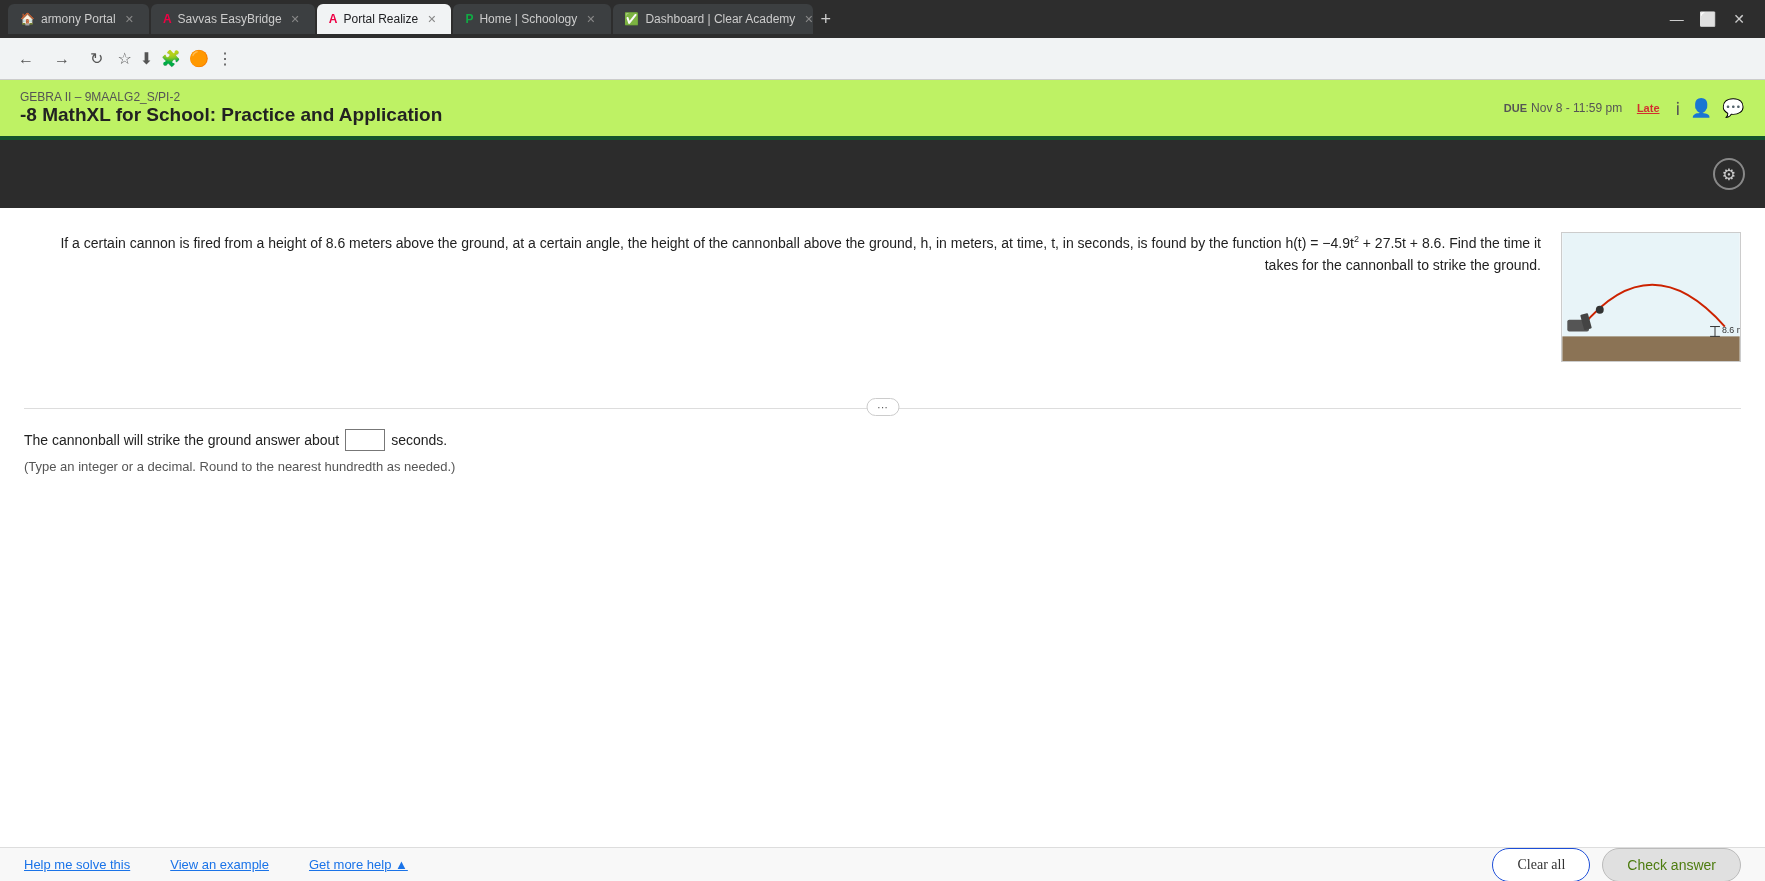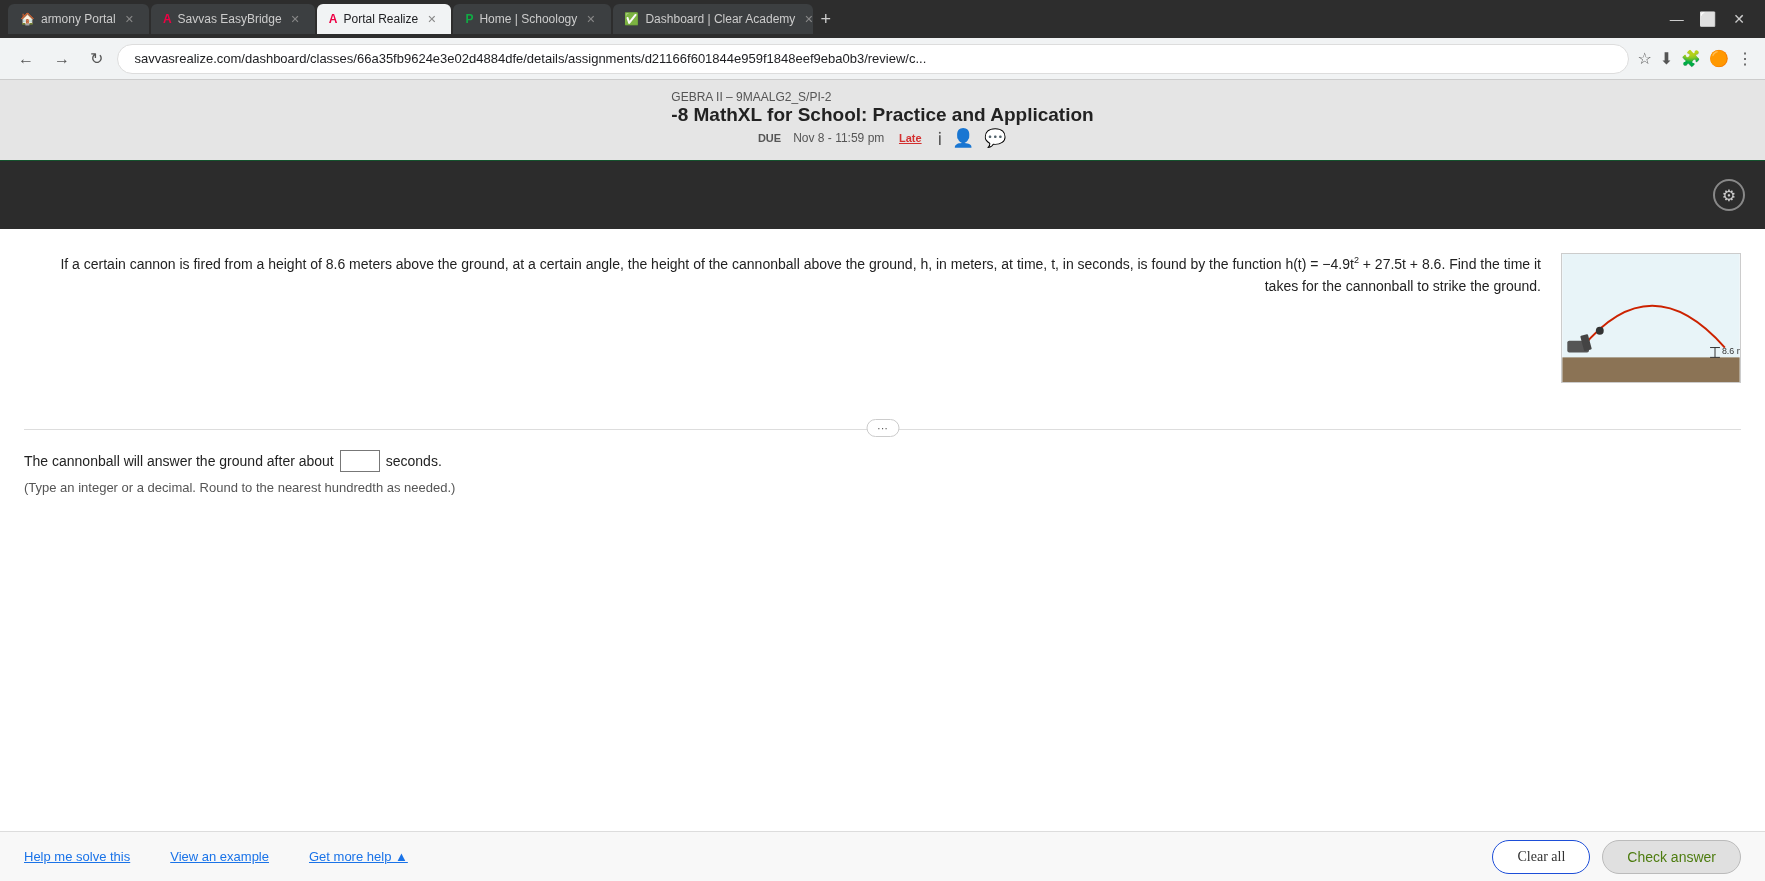--- a/index.html
+++ b/index.html
@@ -90,31 +90,30 @@
     
     .page-content {
       background: #fff;
       width: 100%;
       height: calc(881px - 80px);
       overflow-y: auto;
     }
 
     
     .assignment-header {
-      background: #e5e5e5;
-      border-bottom: 1px solid #14532d;
+      background: #bef264;
+      border-bottom: 4px solid #14532d;
       padding: 10px 20px;
       display: flex;
       align-items: center;
       justify-content: space-between;
-      flex-direction: column;
     }
     .assignment-meta { font-size: 12px; color: #555; }
     .assignment-title { font-size: 19px; font-weight: bold; color: #222; }
-    .due-info { text-align: right; font-size: 12px; color: #555; display: flex; align-items: center; gap: 12px; }
+    .due-info { text-align: right; font-size: 12px; color: #555; display: flex; align-items: center; gap: 4px; }
     .due-label { font-size: 11px; color: #555; font-weight: bold; display: block; }
     .due-date { font-size: 12px; color: #555; }
     .late-badge { color: #d32f2f; font-size: 11px; font-weight: bold; text-decoration: underline; cursor: pointer; padding-left: 8px; }
     .header-icons { display: flex; gap: 10px; align-items: center; }
     .header-icon-btn { background: none; border: none; font-size: 18px; color: #555; cursor: pointer; }
 
     
     .dark-banner {
       background: #2c2c2c;
       height: 68px;
@@ -194,21 +193,21 @@
     }
 
     
     .footer-bar {
       position: fixed;
       bottom: 0;
       left: 0;
       right: 0;
       background: #f8f8f8;
       border-top: 1px solid #ddd;
-      height: 50px;
+      height: 34px;
       display: flex;
       align-items: center;
       padding: 0 24px;
       gap: 40px;
     }
     .footer-link {
       font-size: 13px;
       color: #1a73e8;
       text-decoration: underline;
       cursor: pointer;
@@ -290,21 +289,20 @@
       <span class="win-btn">—</span>
       <span class="win-btn">⬜</span>
       <span class="win-btn">✕</span>
     </div>
   </div>
 
   <div class="address-bar">
     <button class="nav-btn">←</button>
     <button class="nav-btn">→</button>
     <button class="nav-btn">↻</button>
-    <input type="text" class="url-bar" readonly="" value="savvasrealize.com/dashboard/classes/66a35fb9624e3e02d4884dfe/details/assignments/d21166f601844e959f1848eef9eba0b3/review/c..." style="">
     <div class="address-icons">
       <span class="addr-icon">☆</span>
       <span class="addr-icon">⬇</span>
       <span class="addr-icon">🧩</span>
       <span class="addr-icon">🟠</span>
       <span class="addr-icon">⋮</span>
     </div>
   </div>
 </div>
 
@@ -363,21 +361,21 @@
     </div>
   </div>
 
   <div style="position:relative; margin: 0 24px;">
     <hr style="border:none; border-top:1px solid #ddd;">
     <button class="ellipsis-btn">···</button>
   </div>
 
   <div class="answer-area">
     <div class="answer-line">
-      <span>The cannonball will answer the ground after about</span>
+      <span>The cannonball will strike the ground answer about</span>
       <input type="text" class="answer-input" value="" style="">
       <span>seconds.</span>
     </div>
     <div class="answer-note">(Type an integer or a decimal. Round to the nearest hundredth as needed.)</div>
   </div>
 
 </div>
 
 <div class="footer-bar">
   <button class="footer-link">Help me solve this</button>

